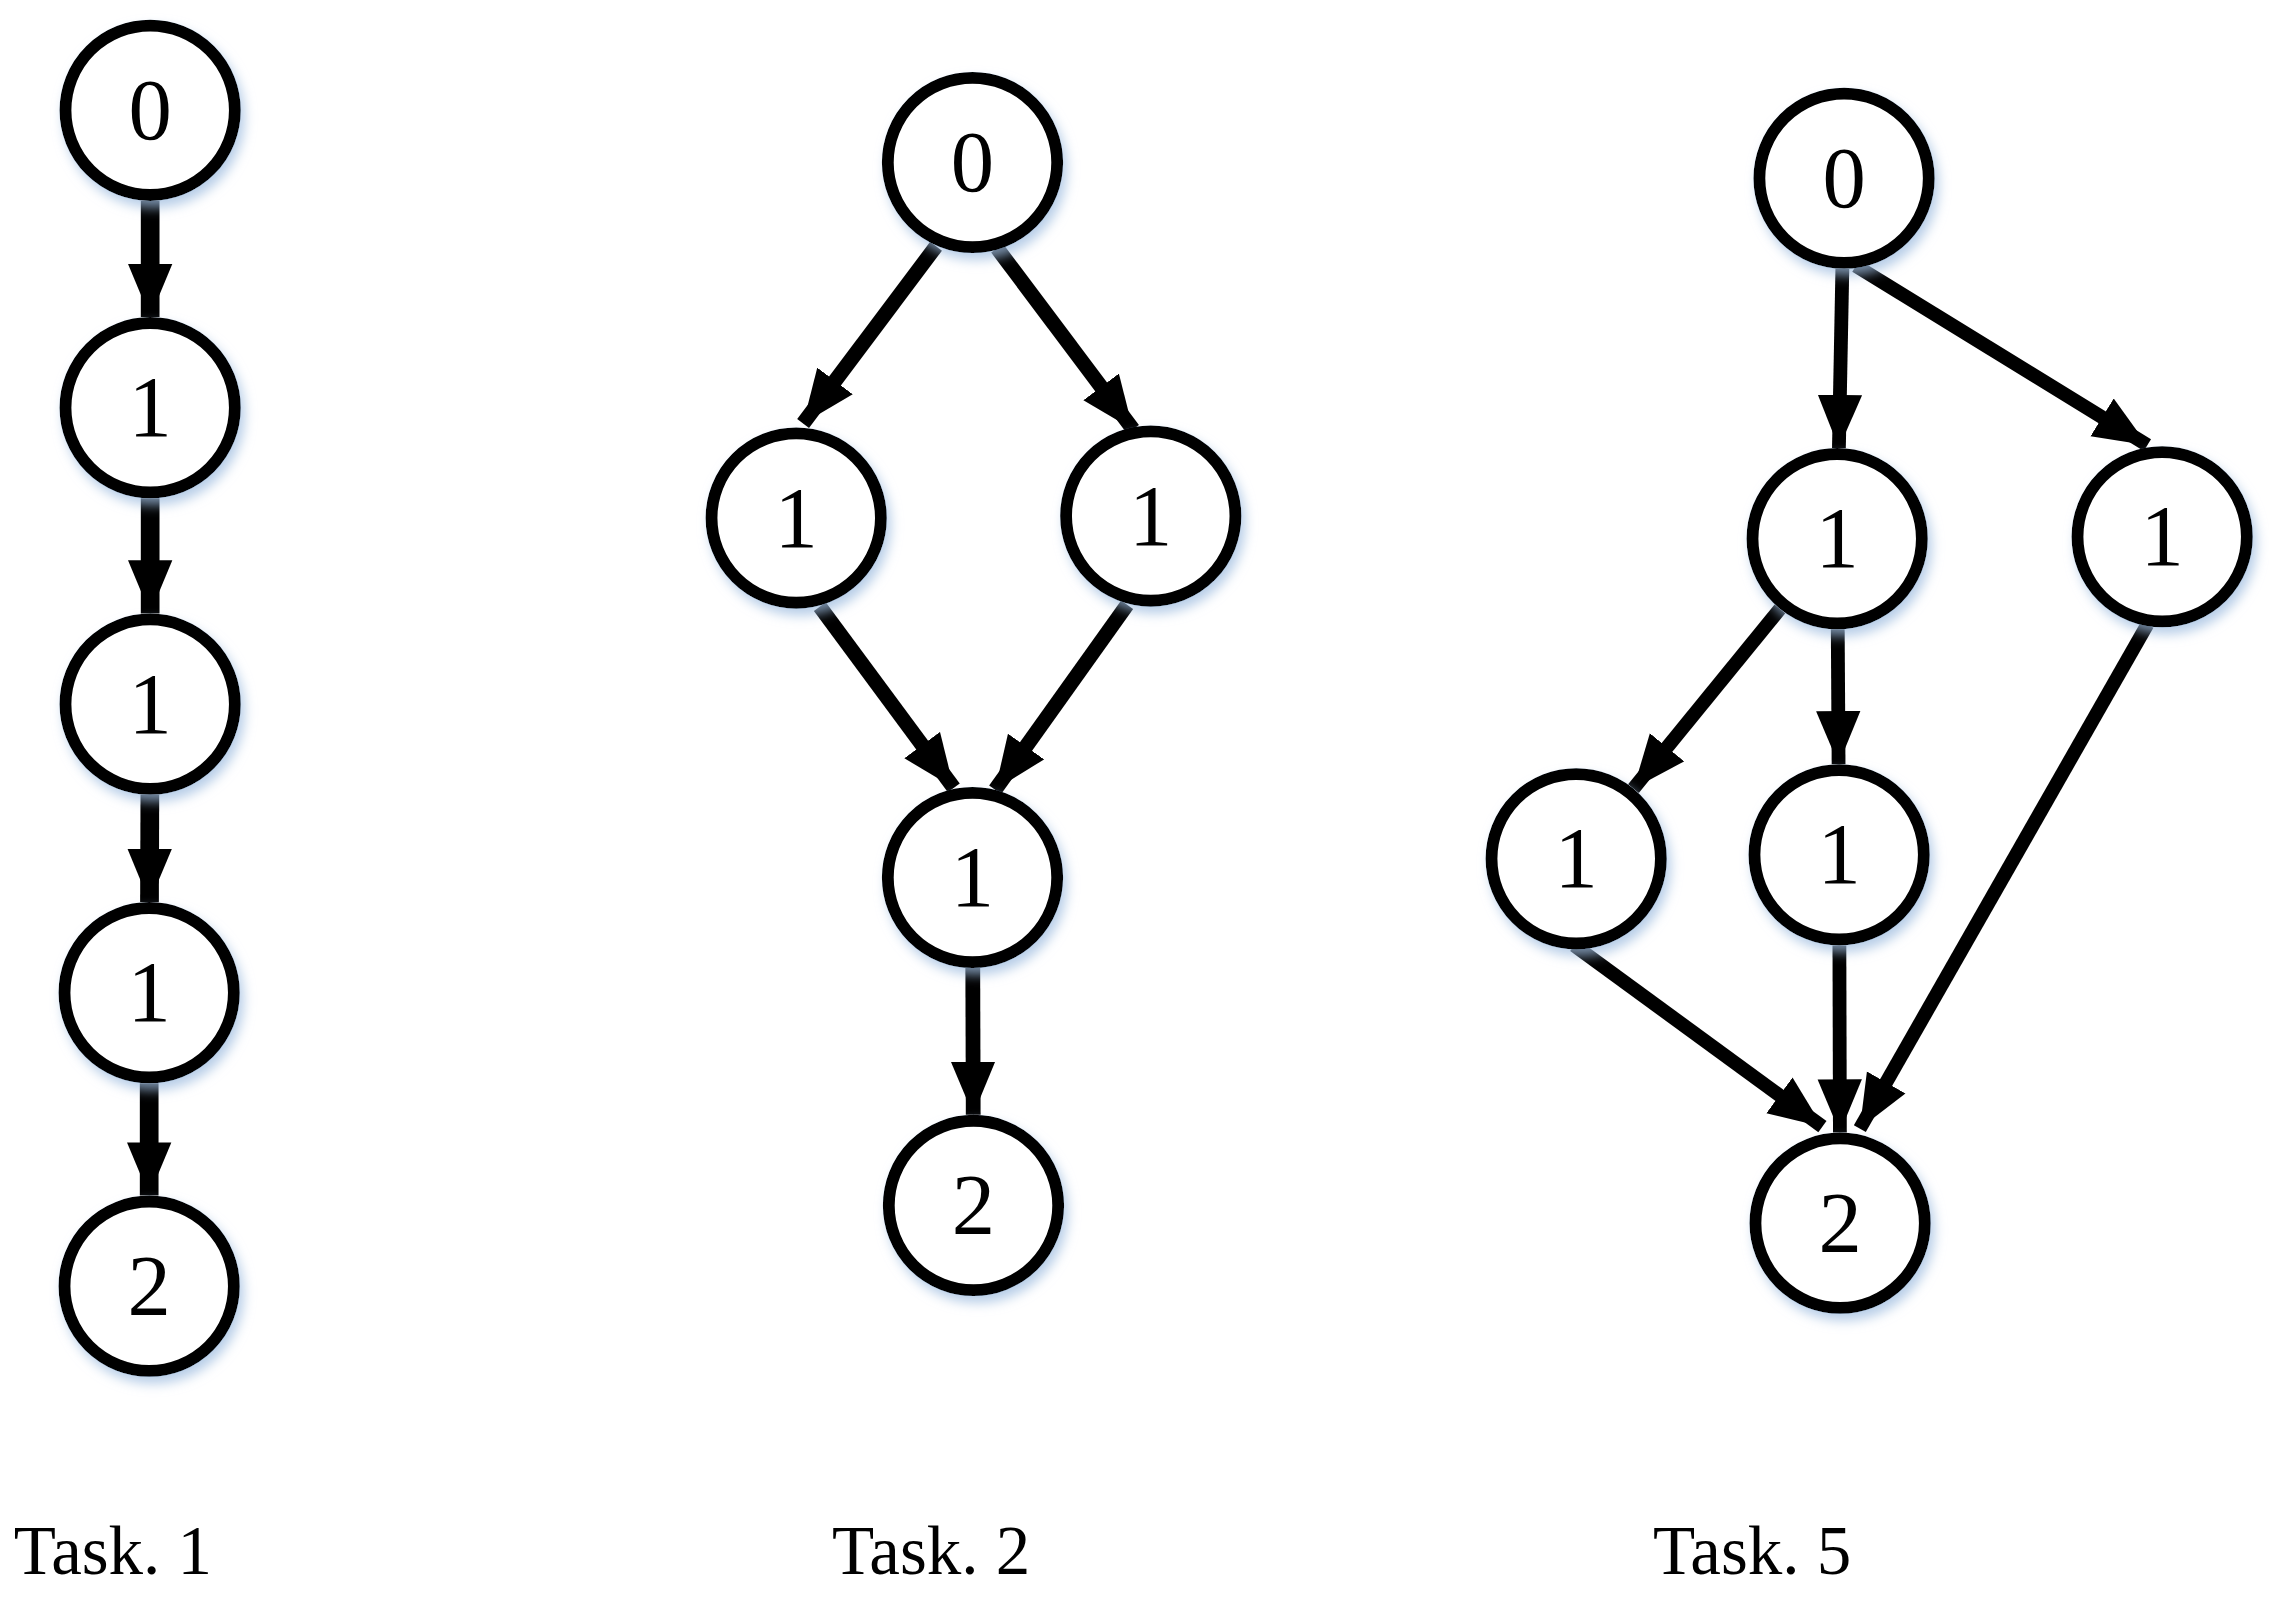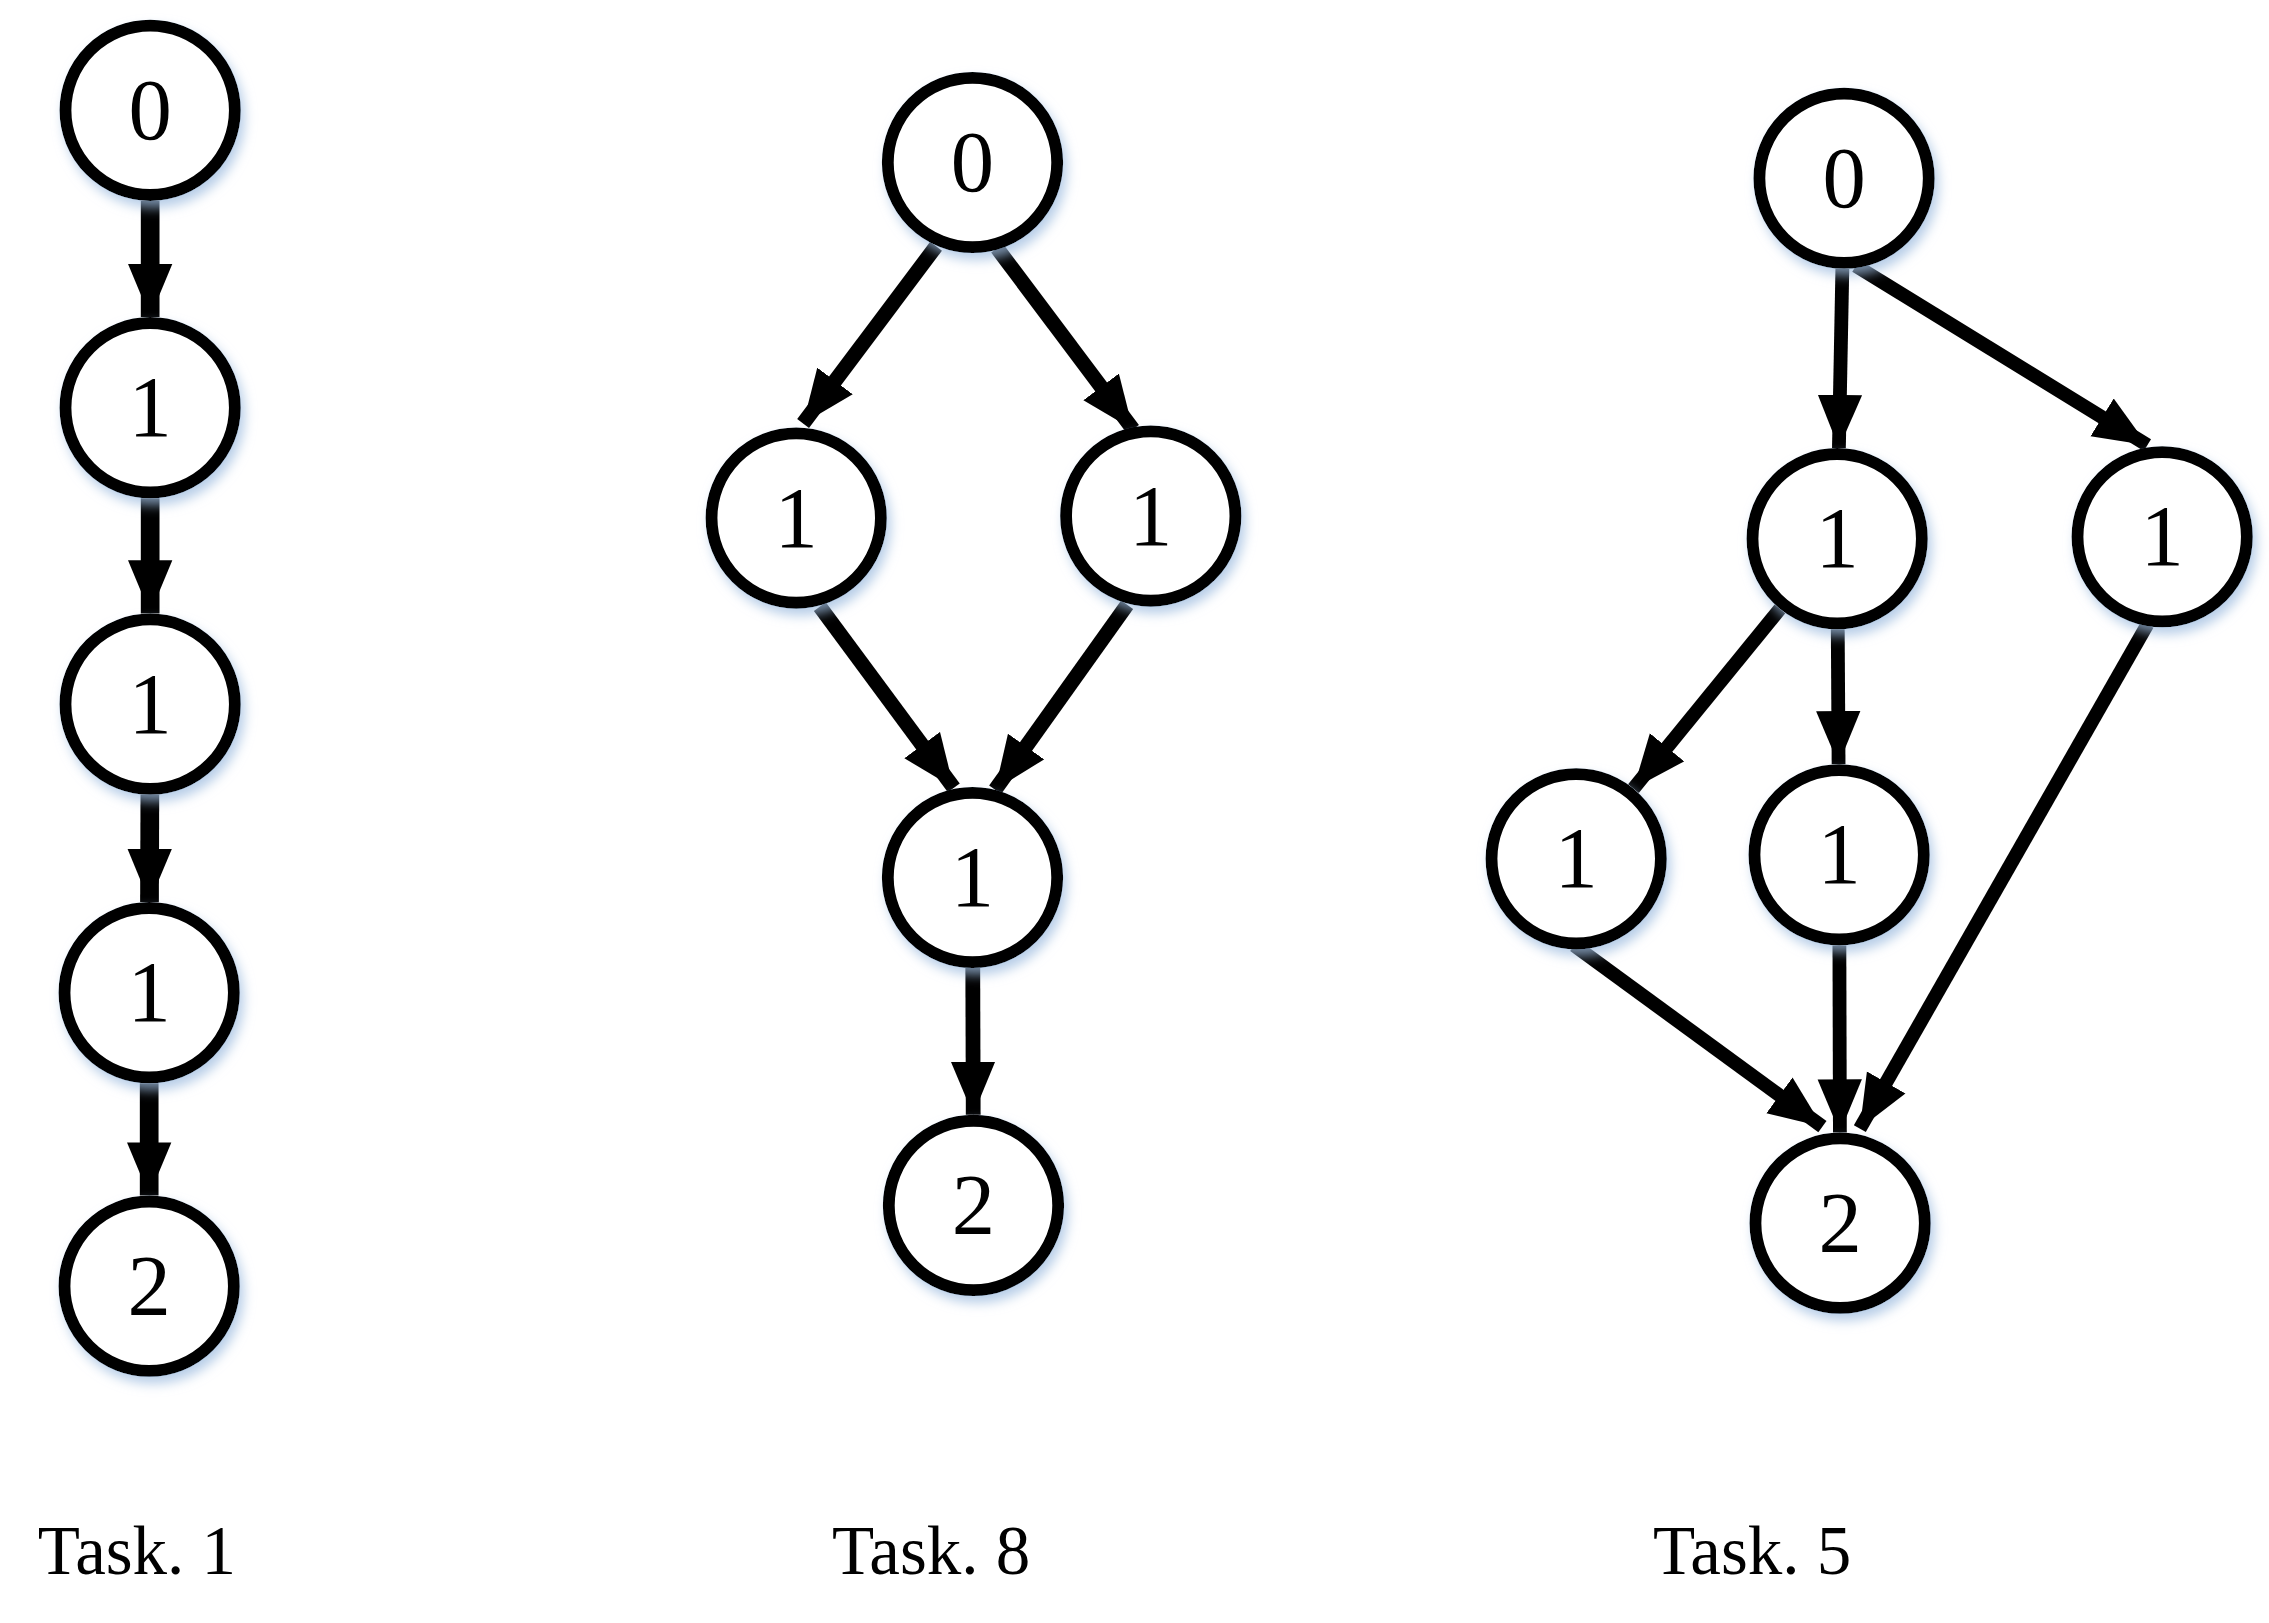--- a/index.html
+++ b/index.html
@@ -17,21 +17,21 @@
     fill:#000000;
   }
   .caption{
     position:absolute;
     font-family:"Liberation Serif", serif;
     font-size:69px;
     color:#000000;
     white-space:nowrap;
     line-height:1;
   }
-  #caption-1{left:13.8px;top:1517px;margin-left:24px;}
+  #caption-1{left:13.8px;top:1517px;}
   #caption-2{left:832px;top:1517px;}
   #caption-3{left:1653px;top:1517px;}
 </style>
 </head>
 <body>
 
 <div id="figure">
   <svg id="dag-svg" viewBox="0 0 2304 1648" xmlns="http://www.w3.org/2000/svg">
     <defs>
       <marker id="arrowhead" viewBox="0 0 12 10" markerUnits="userSpaceOnUse" markerWidth="54" markerHeight="46" refX="12" refY="5" orient="auto">
@@ -125,16 +125,16 @@
           </g>
           <g>
             <circle cx="1868" cy="1242" r="86" fill="#ffffff" stroke="#000000" stroke-width="12" filter="url(#nodeShadow)"></circle>
             <text x="1868" y="1242" text-anchor="middle" dy="0.33em">2</text>
           </g>
         </g>
       </g>
   </svg>
 
   <div class="caption" id="caption-1">Task. 1</div>
-  <div class="caption" id="caption-2">Task. 8</div>
+  <div class="caption" id="caption-2">Task. 2</div>
   <div class="caption" id="caption-3">Task. 5</div>
 </div>
 
 
 </body></html>

